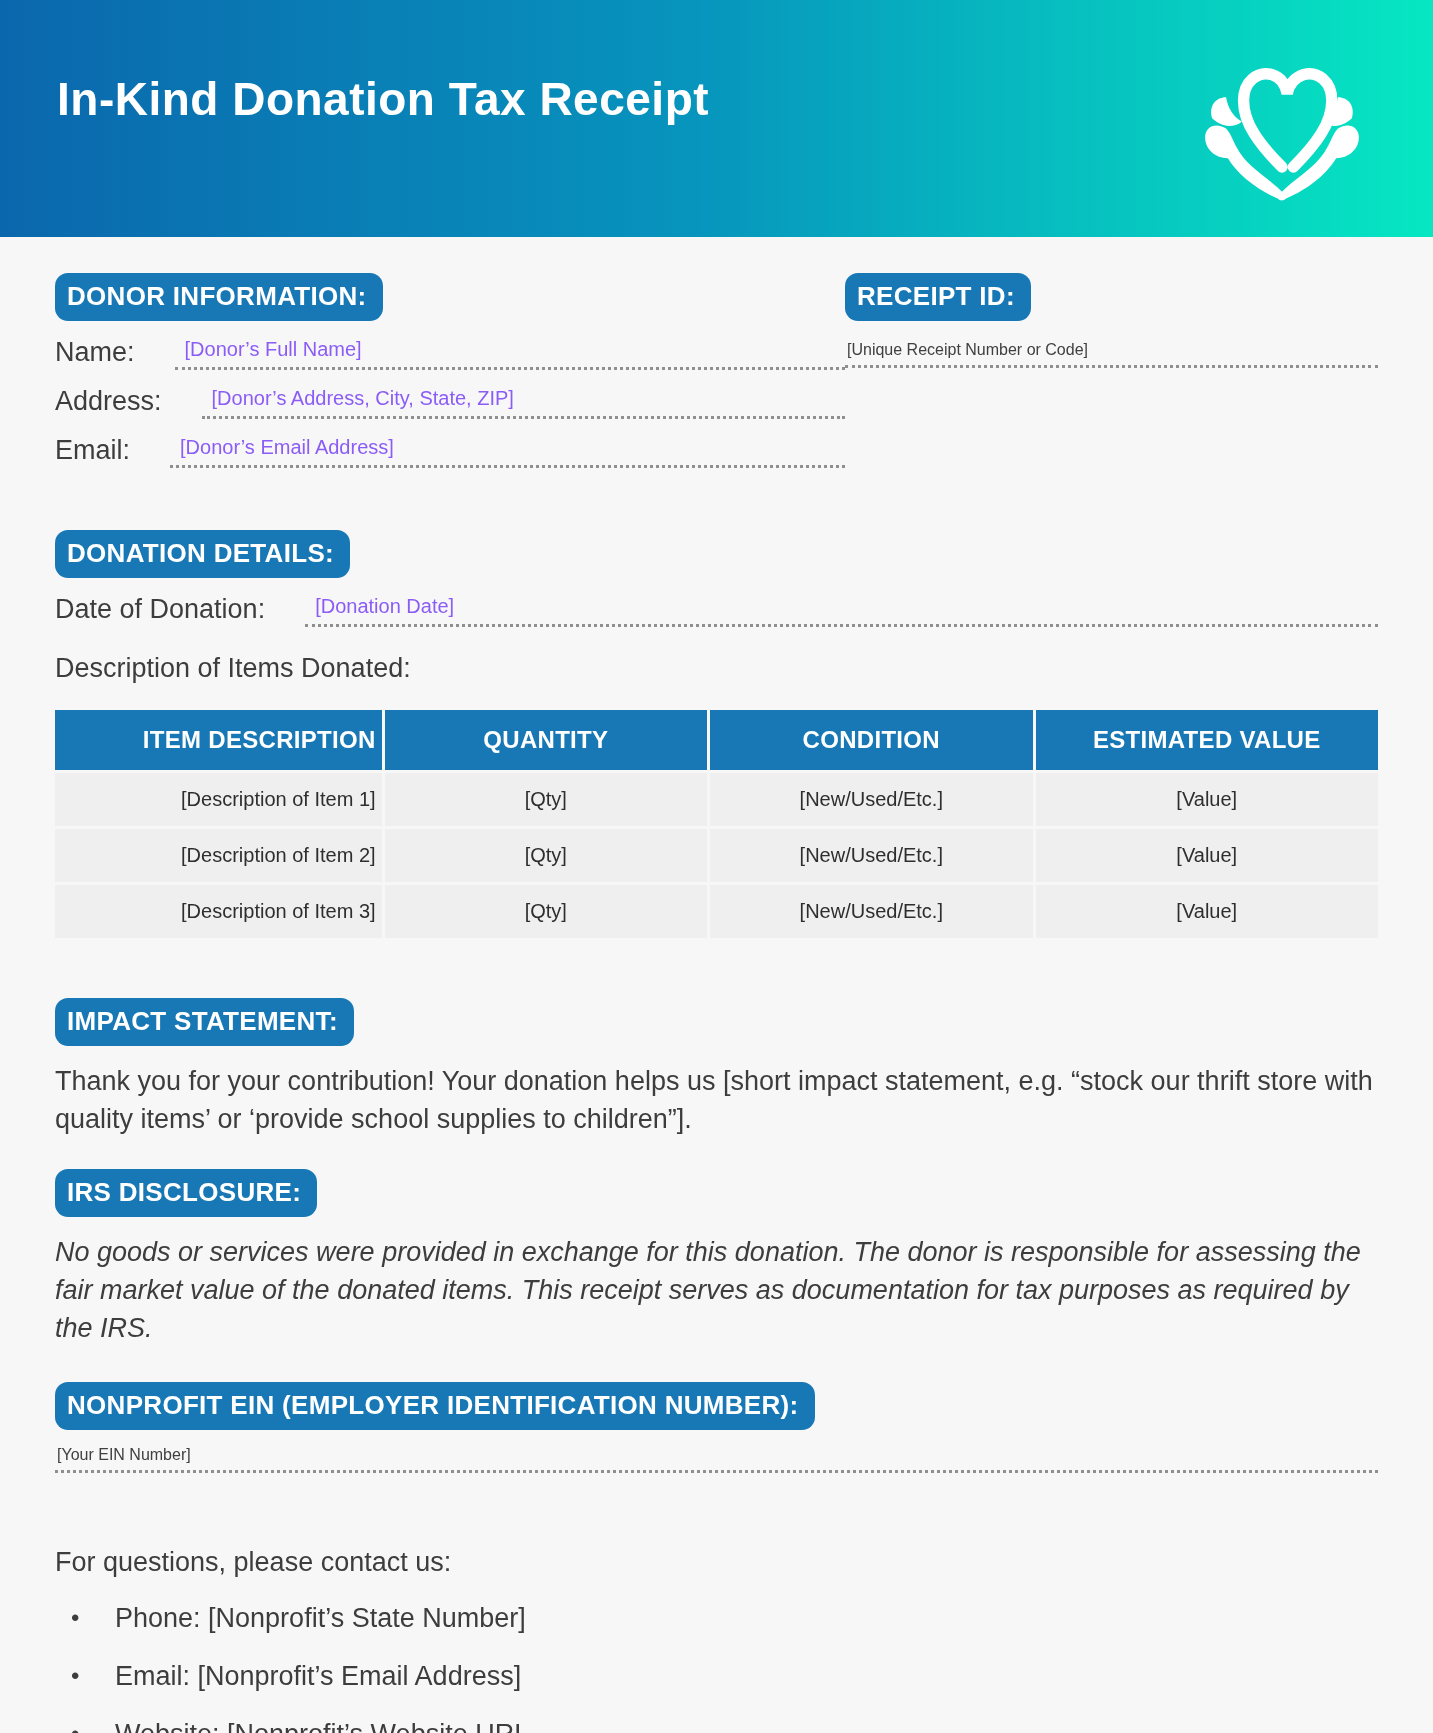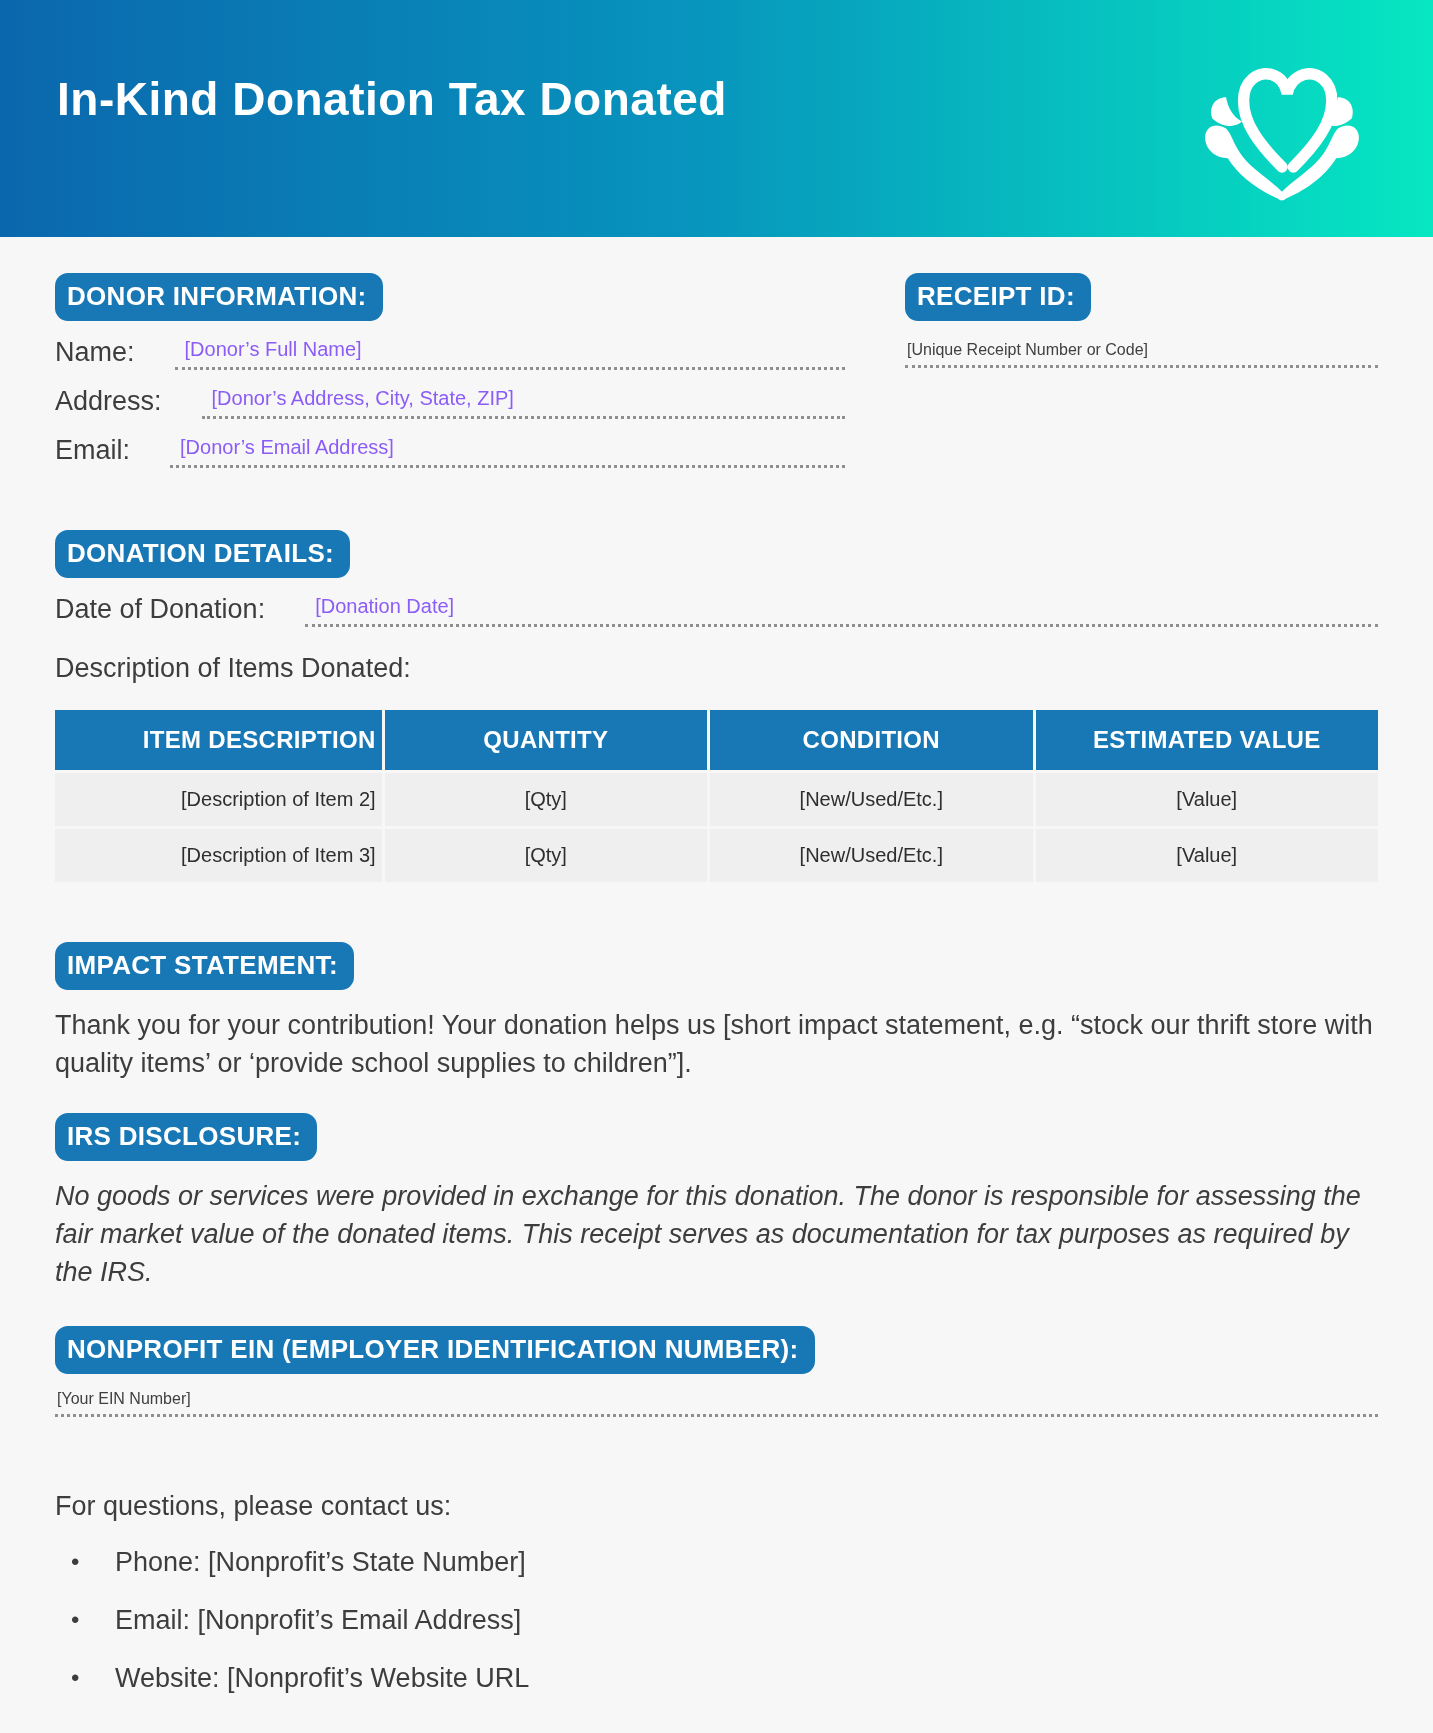--- a/index.html
+++ b/index.html
@@ -46,21 +46,21 @@
     color: #ffffff;
     font-weight: 800;
     font-size: 26px;
     letter-spacing: 0.3px;
     padding: 8px 16px 9px 12px;
     border-radius: 13px;
   }
 
   .top-row { display: flex; }
   .donor-col { width: 790px; flex: 0 0 auto; }
-  .receipt-col { flex: 1 1 auto; margin-left: 60px; }
+  .receipt-col { flex: 1 1 auto; }
 
   .field {
     display: flex;
     align-items: flex-end;
     margin-top: 16px;
     gap: 40px;
   }
   .field-label {
     font-size: 27px;
     color: #3d3d3d;
@@ -139,21 +139,21 @@
   .bullet-row { display: flex; margin-top: 22px; margin-left: 16px; font-size: 27px; }
   .bullet-dot { width: 44px; color: #3d3d3d; font-size: 24px; line-height: 36px; }
   .bullet-text { line-height: 36px; }
 </style>
 </head>
 <body>
 
 <div class="page">
 
   <div class="header">
-    <div class="header-title">In-Kind Donation Tax Donated</div>
+    <div class="header-title">In-Kind Donation Tax Receipt</div>
     <svg class="header-icon" viewBox="0 0 200 190" xmlns="http://www.w3.org/2000/svg">
       <defs>
         <g id="hand">
           <path d="M 36 88 C 24 80 12 86 12 98 C 12 112 24 122 38 122 C 50 142 74 160 100 170 C 104 171 106 166 103 163 C 84 144 64 134 52 116 C 44 104 42 94 36 88 Z" fill="#ffffff"></path>
           <path d="M 20 76 C 16 62 24 52 36 52 C 38 64 44 74 54 80 C 46 88 30 86 20 76 Z" fill="#ffffff"></path>
         </g>
       </defs>
       <path d="M100 150 C 74 124 56 100 56 74 C 56 52 72 40 88 44 C 98 47 104 55 106 66 C 108 55 115 47 125 44 C 141 40 157 52 157 74 C 157 100 139 124 113 150" fill="none" stroke="#ffffff" stroke-width="13" stroke-linecap="round"></path>
       <use href="#hand" y="18"></use>
       <use href="#hand" transform="translate(200,18) scale(-1,1)"></use>
@@ -206,20 +206,26 @@
         <thead>
           <tr>
             <th>ITEM DESCRIPTION</th>
             <th>QUANTITY</th>
             <th>CONDITION</th>
             <th>ESTIMATED VALUE</th>
           </tr>
         </thead>
         <tbody>
           <tr>
+            <td>[Description of Item 1]</td>
+            <td>[Qty]</td>
+            <td>[New/Used/Etc.]</td>
+            <td>[Value]</td>
+          </tr>
+          <tr>
             <td>[Description of Item 2]</td>
             <td>[Qty]</td>
             <td>[New/Used/Etc.]</td>
             <td>[Value]</td>
           </tr>
           <tr>
             <td>[Description of Item 3]</td>
             <td>[Qty]</td>
             <td>[New/Used/Etc.]</td>
             <td>[Value]</td>

